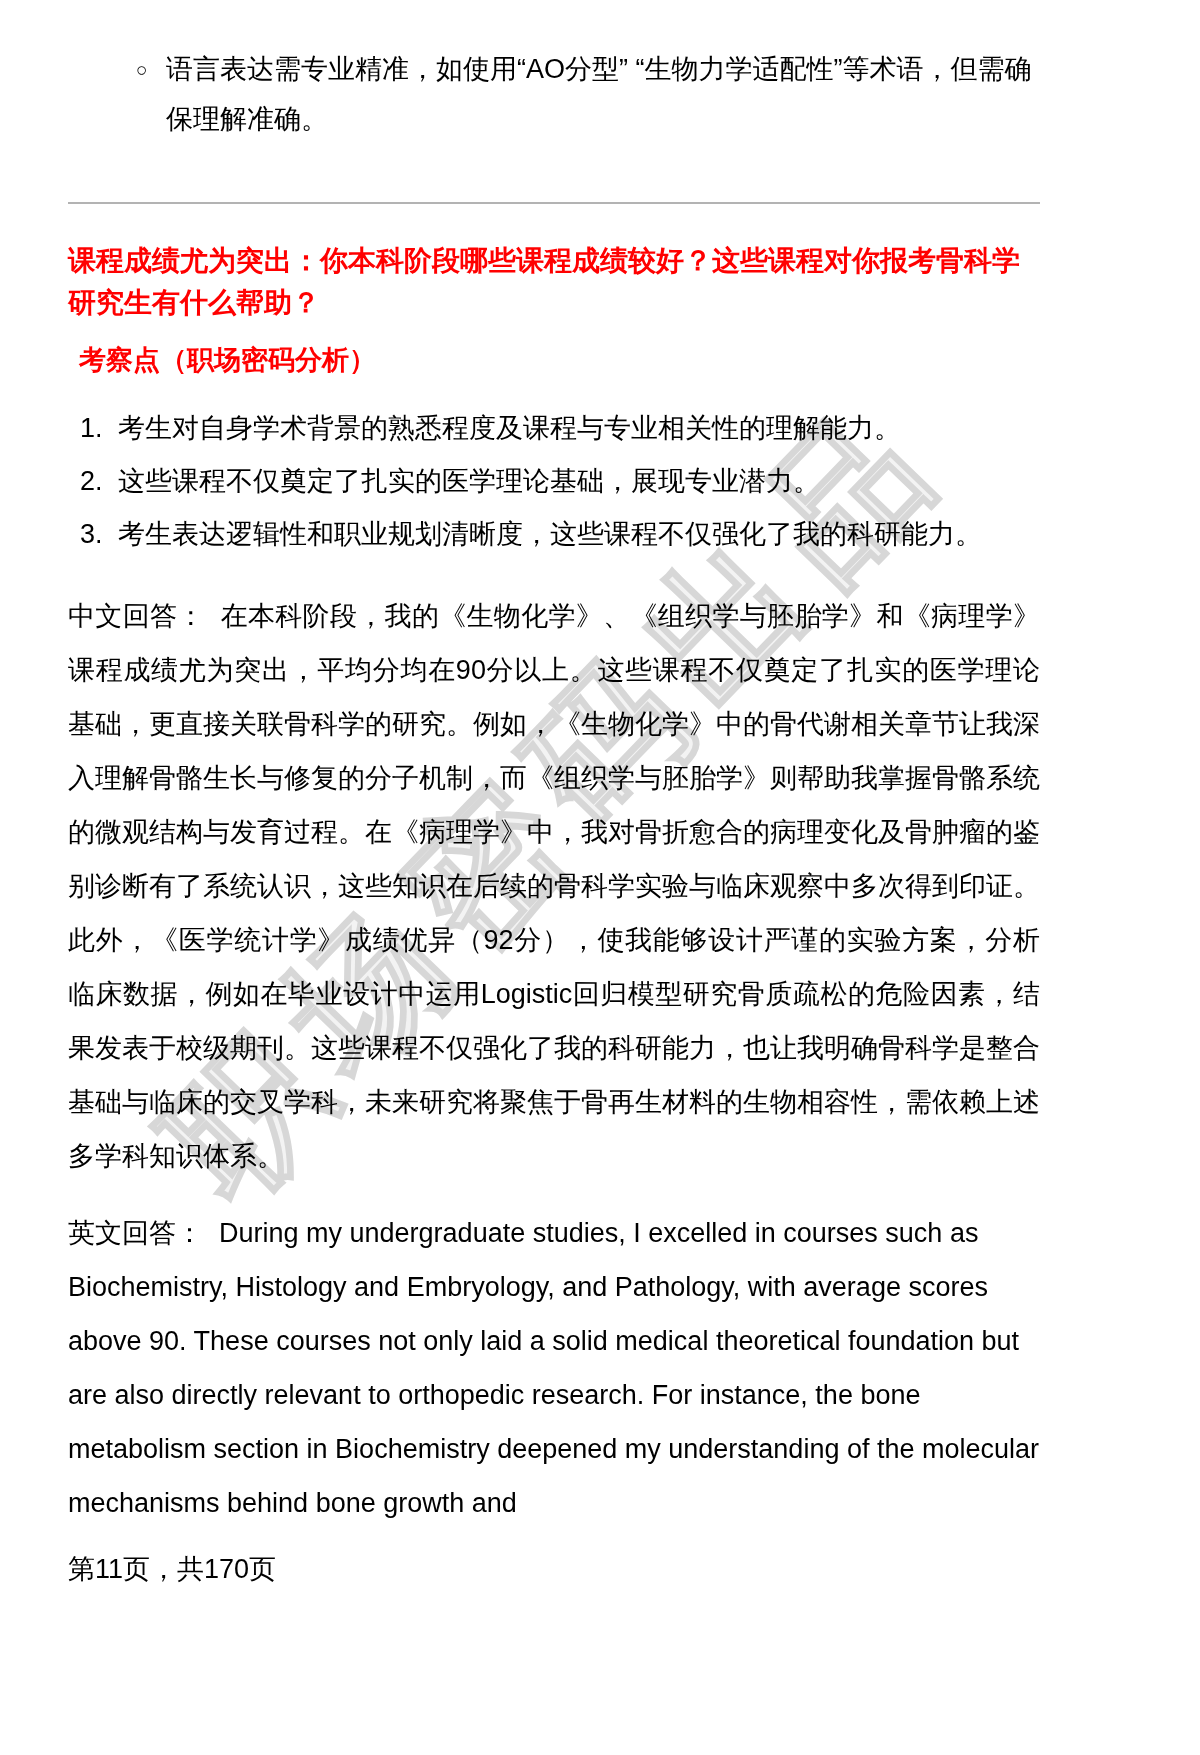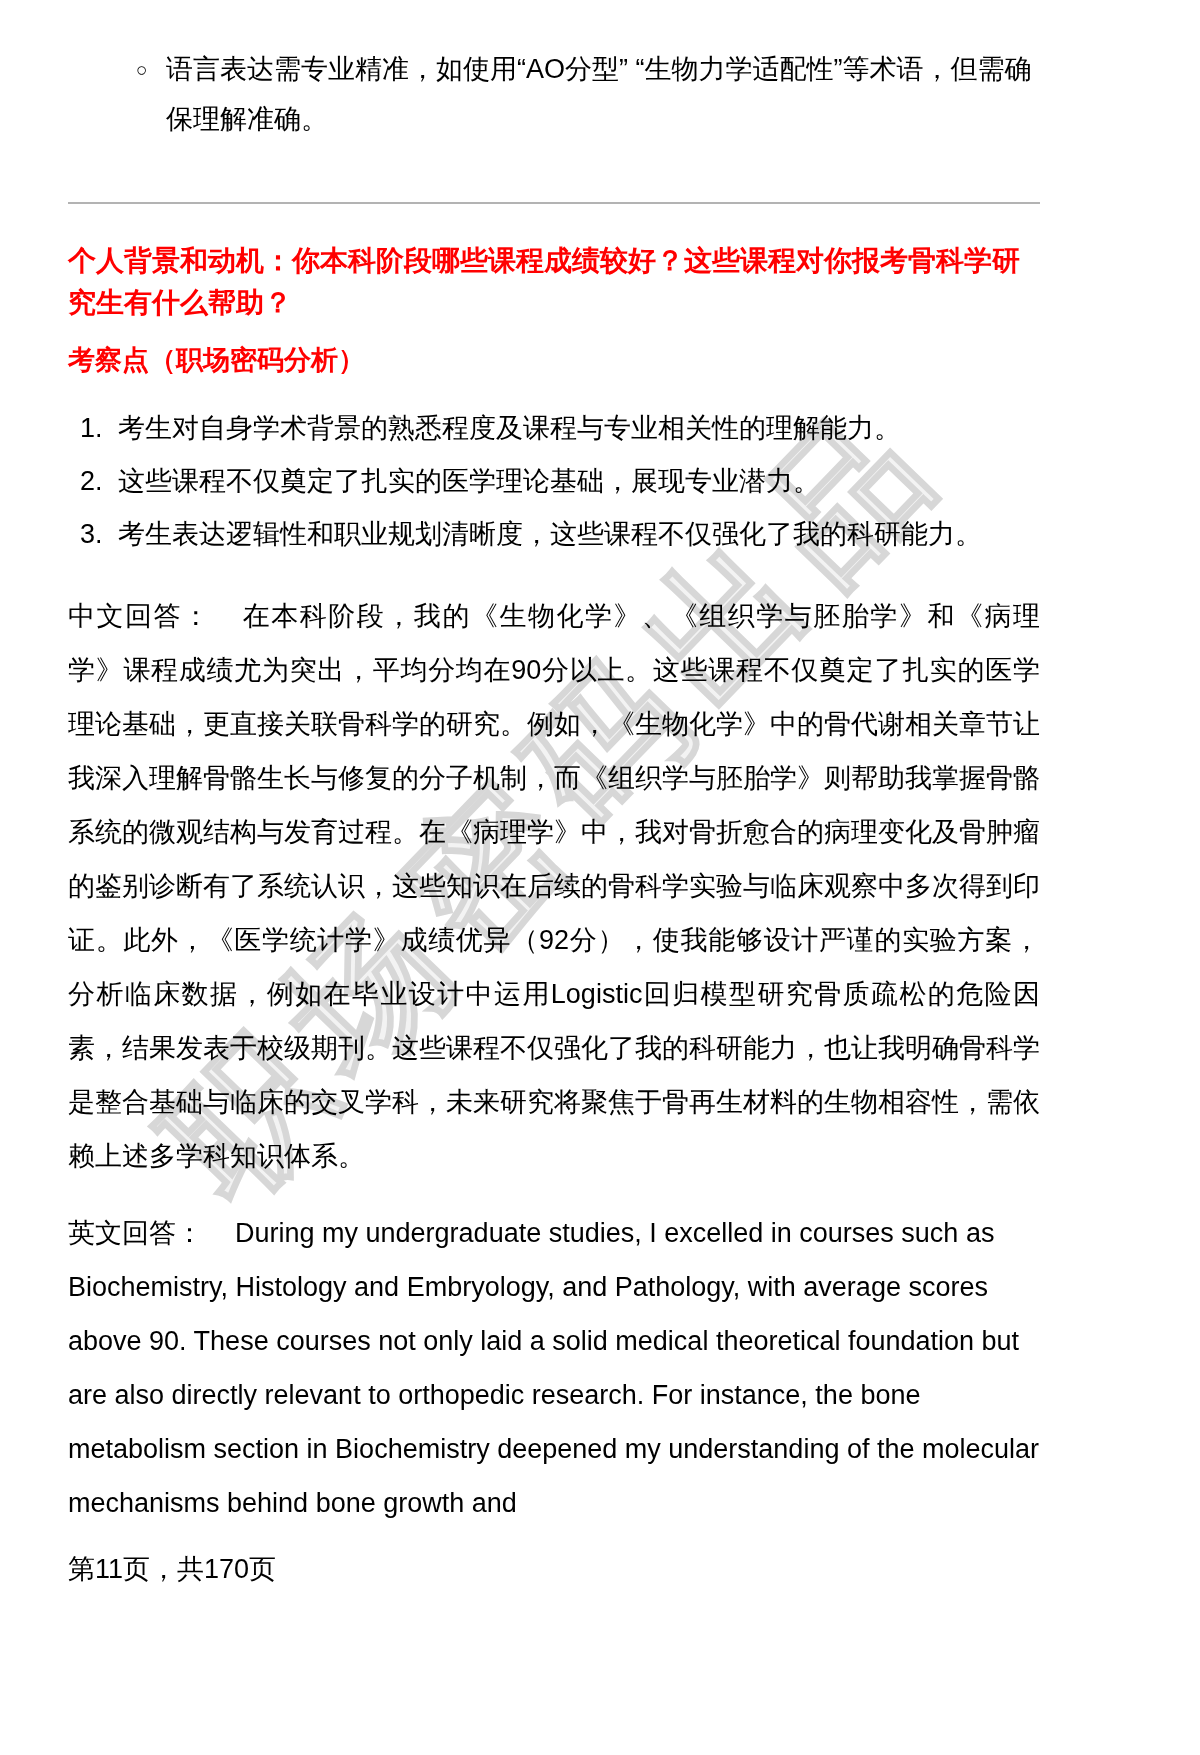--- a/index.html
+++ b/index.html
@@ -57,39 +57,40 @@
     font-weight: bold;
     line-height: 42px;
     margin-bottom: 16px;
   }
   .section-heading {
     color: #ff0000;
     font-size: 27px;
     font-weight: bold;
     line-height: 40px;
     margin-bottom: 28px;
+    margin-left: 11px;
   }
   .points {
     list-style: none;
     margin-bottom: 35px;
   }
   .points li {
     display: flex;
     padding-left: 12px;
     line-height: 40px;
     margin-bottom: 13px;
   }
   .point-num { flex: 0 0 38px; }
   .point-text { flex: 1; }
   .answer {
     line-height: 54px;
     margin-bottom: 23px;
   }
   .answer.zh { text-align: justify; }
-  .answer-label { margin-right: 32px; }
+  .answer-label { margin-right: 16px; }
   .page-footer {
     position: relative;
     z-index: 1;
     text-align: left;
     font-size: 27px;
     line-height: 33px;
     width: 972px;
     margin-left: 68px;
   }
 </style>
@@ -102,21 +103,21 @@
 
   <div class="content">
 
     <div class="bullet-item">
       <span class="bullet-marker">○</span>
       <span class="bullet-text">语言表达需专业精准，如使用“AO分型” “生物力学适配性”等术语，但需确保理解准确。</span>
     </div>
 
     <hr class="divider">
 
-    <h2 class="question-heading">个人背景和动机：你本科阶段哪些课程成绩较好？这些课程对你报考骨科学研究生有什么帮助？</h2>
+    <h2 class="question-heading">课程成绩尤为突出：你本科阶段哪些课程成绩较好？这些课程对你报考骨科学研究生有什么帮助？</h2>
 
     <h3 class="section-heading">考察点（职场密码分析）</h3>
 
     <ol class="points">
       <li>
         <span class="point-num">1.</span>
         <span class="point-text">考生对自身学术背景的熟悉程度及课程与专业相关性的理解能力。</span>
       </li>
       <li>
         <span class="point-num">2.</span>

